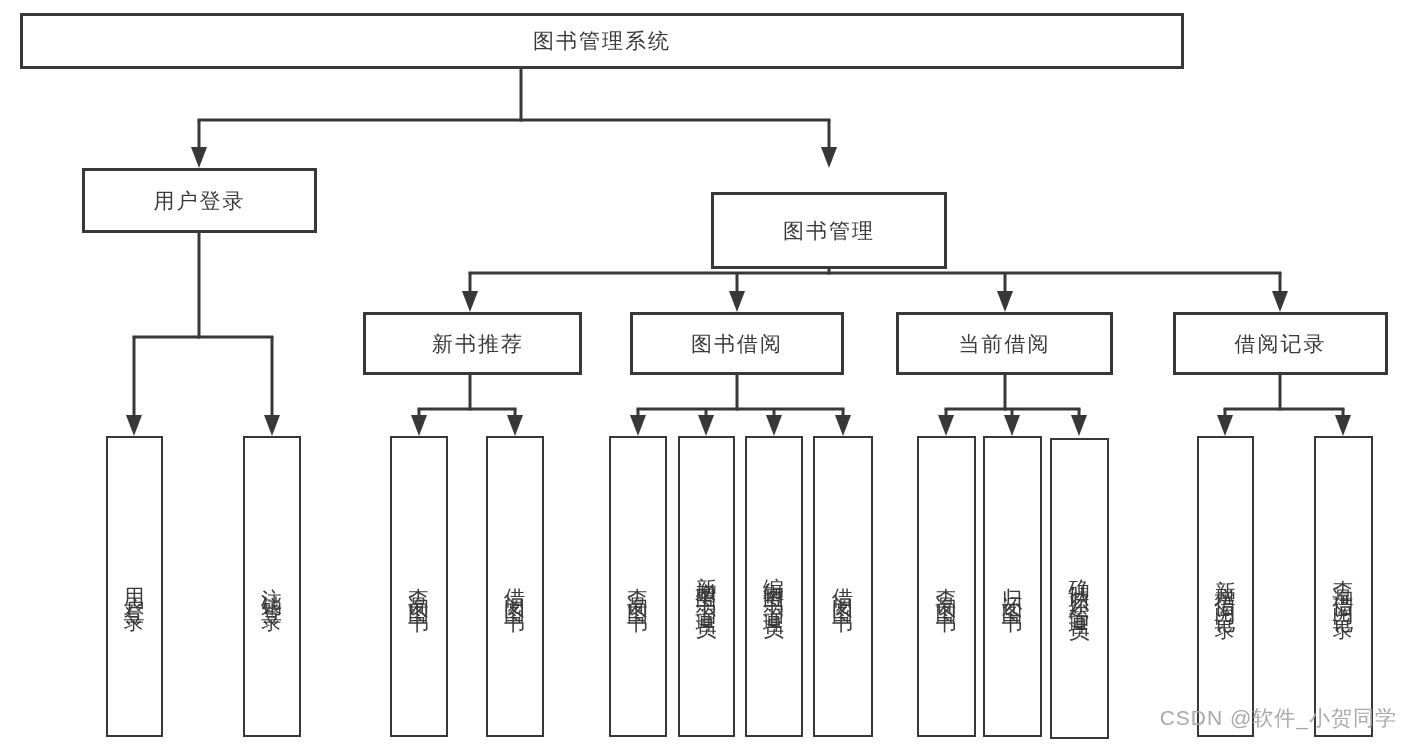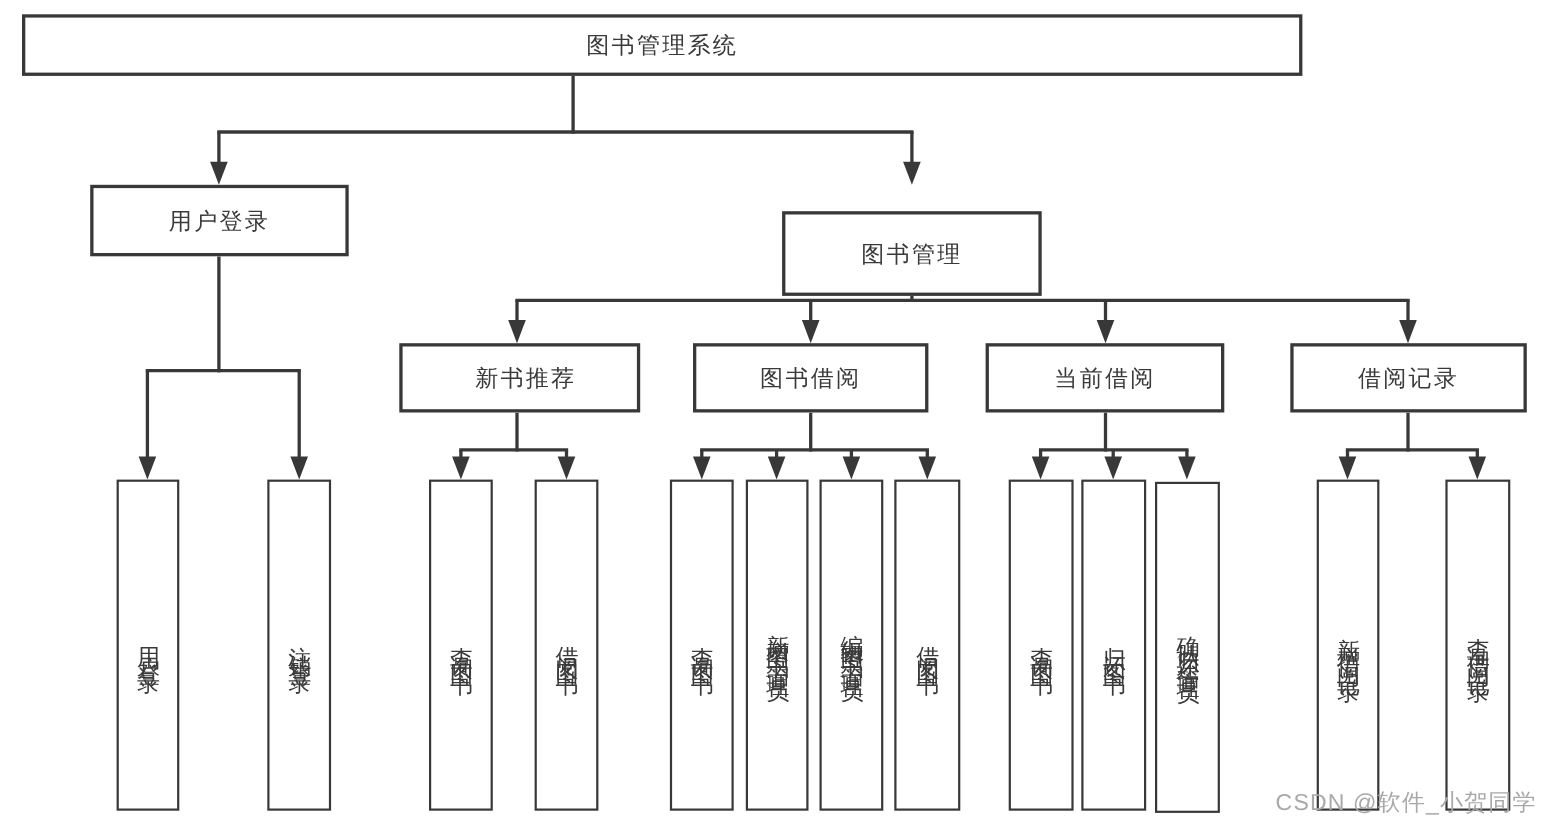--- a/index.html
+++ b/index.html
@@ -47,21 +47,21 @@
     letter-spacing: 8px;
     line-height: 1;
     white-space: nowrap;
   }
   .box.leaf.long .lbl {
     letter-spacing: 6px;
   }
   .watermark {
     position: absolute;
     right: 8px;
-    bottom: 4px;
+    bottom: 15px;
     font-size: 21px;
     color: #a9a9a9;
     letter-spacing: 1px;
     z-index: 5;
     white-space: nowrap;
   }
 </style>
 </head>
 <body>
 

